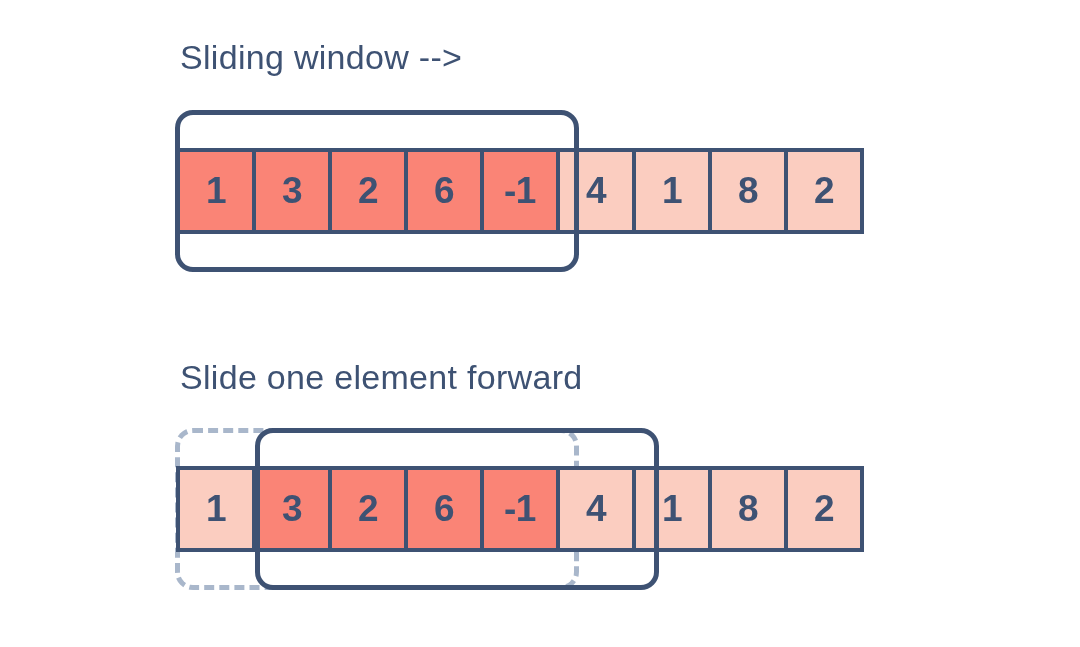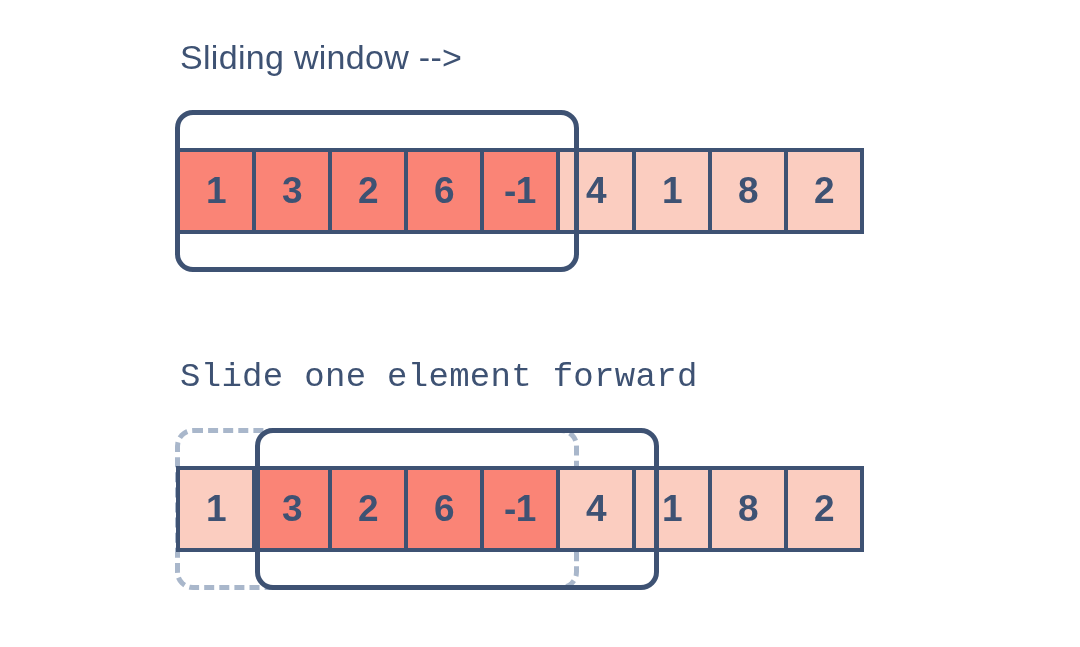--- a/index.html
+++ b/index.html
@@ -25,21 +25,21 @@
   .caption {
     position: absolute;
     color: #3e5273;
     font-size: 34px;
     font-weight: 400;
     letter-spacing: 0.3px;
     white-space: nowrap;
     line-height: 1;
   }
   #caption-1 { left: 180px; top: 40px; }
-  #caption-2 { left: 180px; top: 360px; font-family: Liberation Mono, monospace; }
+  #caption-2 { left: 180px; top: 360px; }
 
   
   .array-row {
     position: absolute;
     display: flex;
     box-sizing: border-box;
   }
   #array-row-1 { left: 176px; top: 148px; }
   #array-row-2 { left: 176px; top: 466px; }
 

